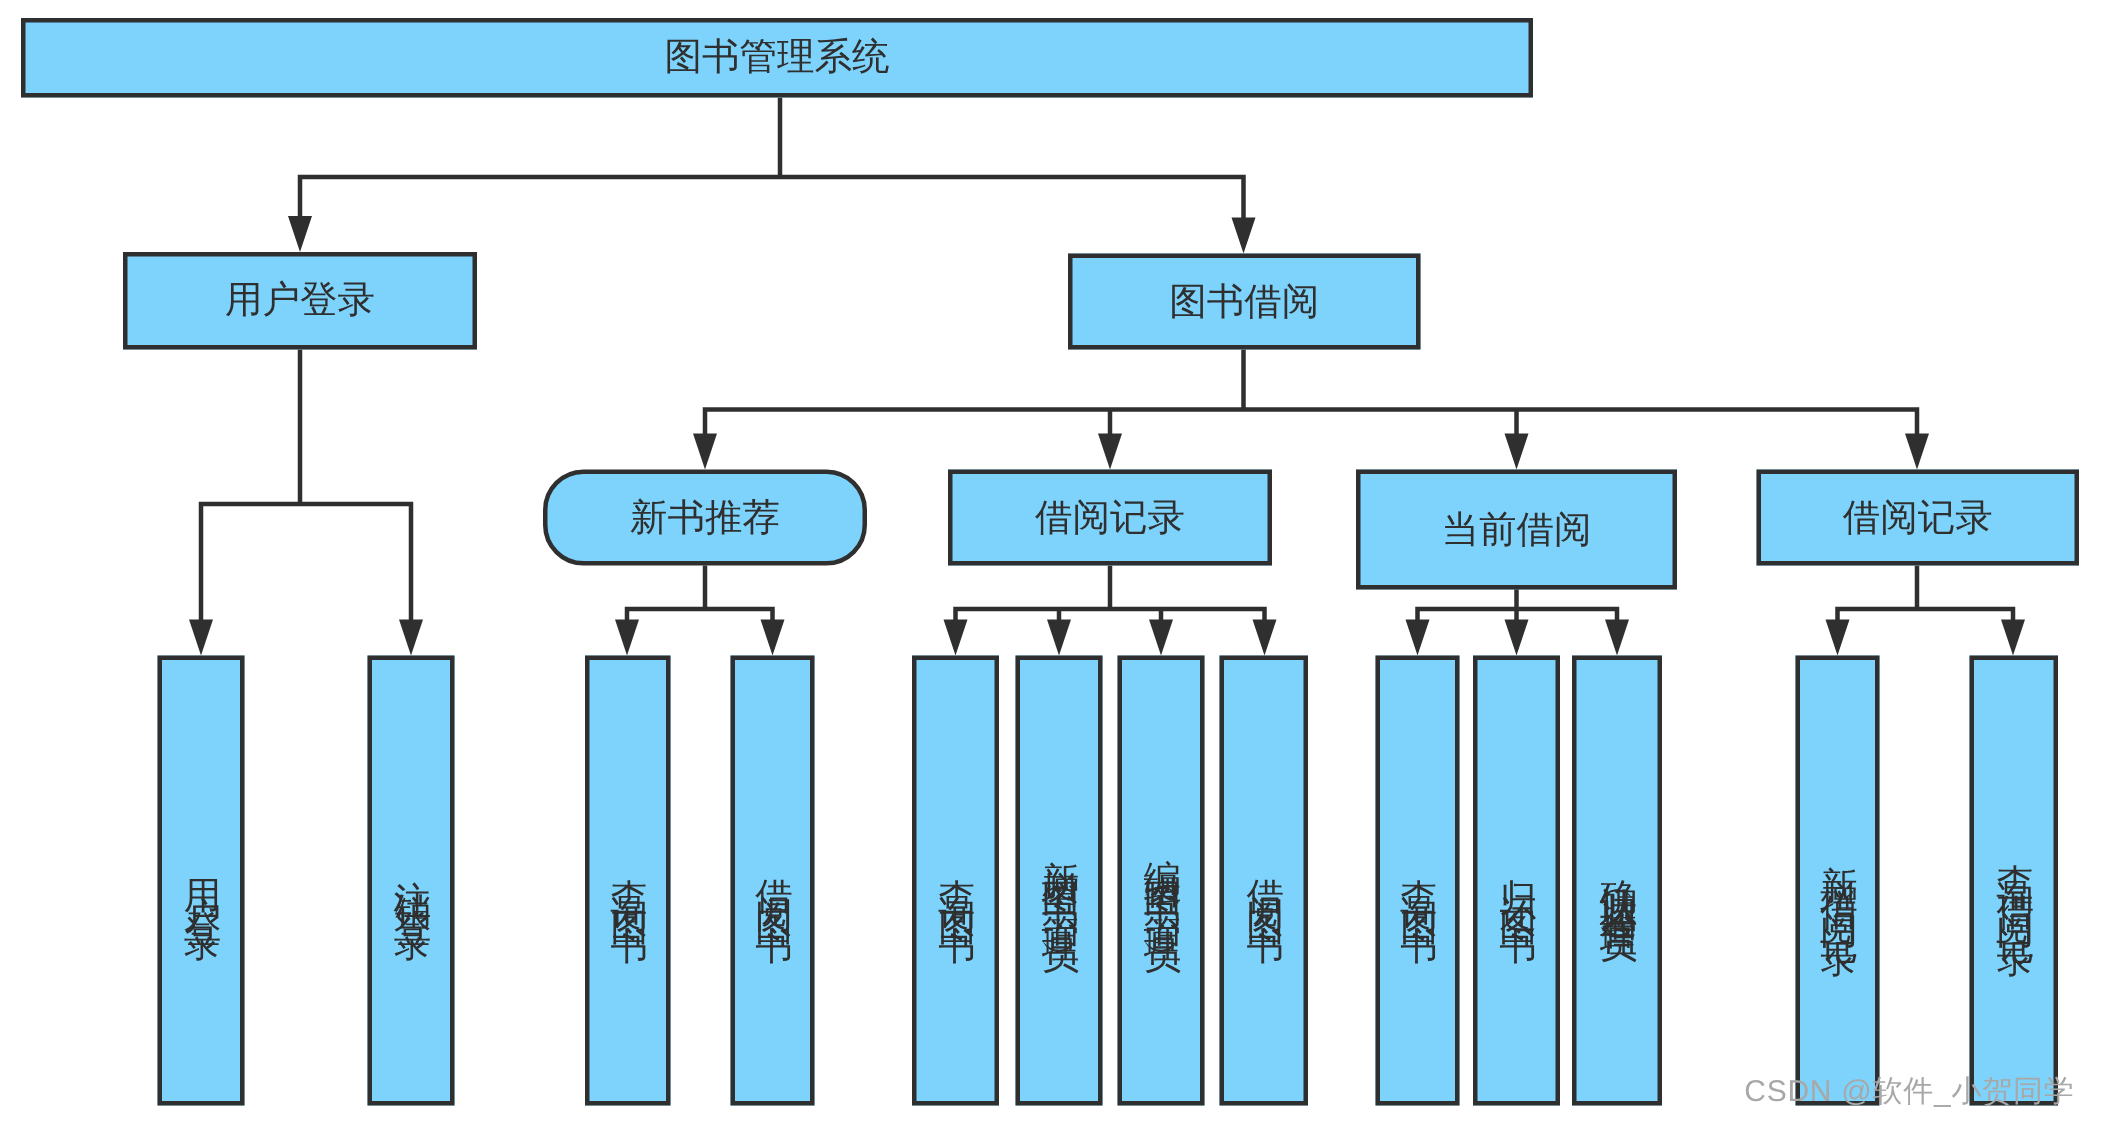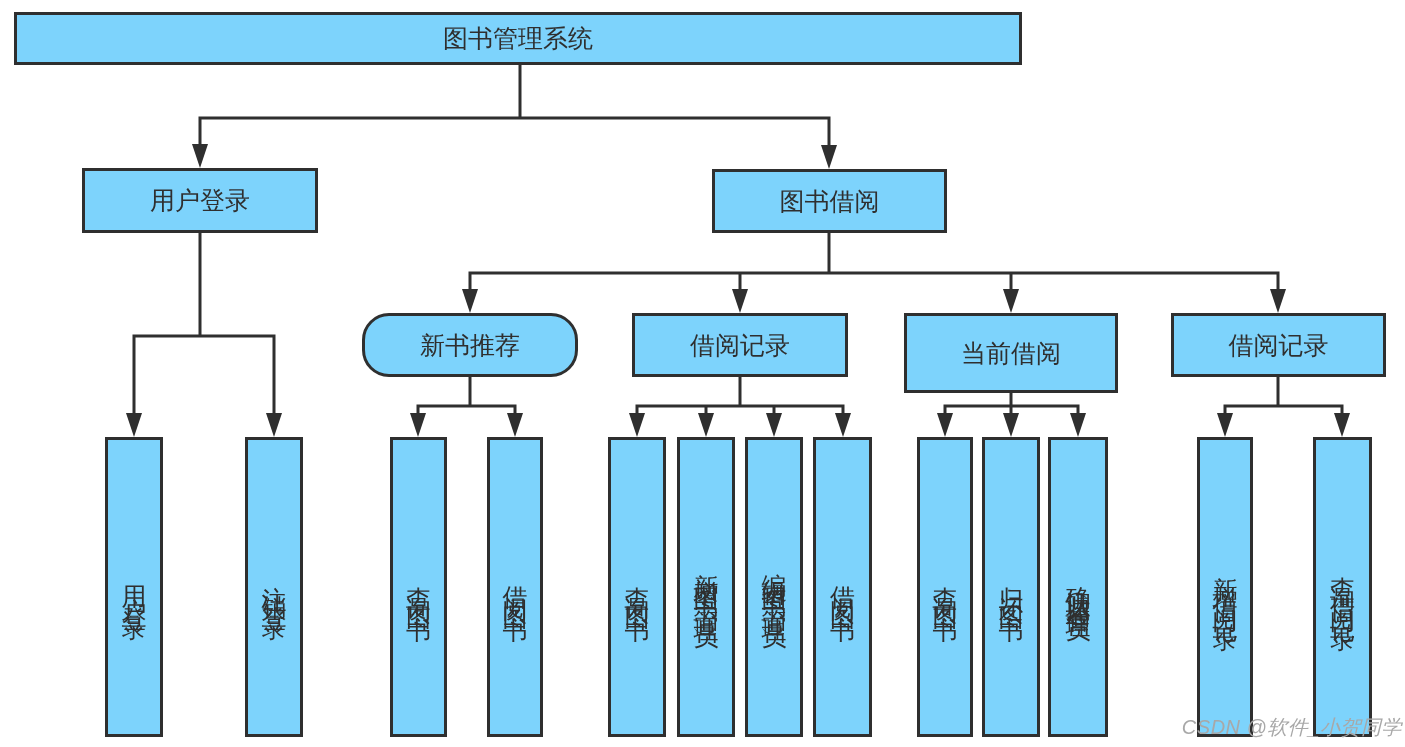--- a/index.html
+++ b/index.html
@@ -26,26 +26,25 @@
   .vnode span{
     writing-mode:vertical-rl;
     text-orientation:mixed;
     letter-spacing:0.42em;
     line-height:1;
   }
   .vnode.long span{letter-spacing:0.30em;}
   .vnode.xlong span{letter-spacing:0.18em;}
   .watermark{
     position:absolute;
-    right:3px;bottom:6px;
+    right:22px;bottom:6px;
     font-size:20px;
     color:#a8a8a8;
     letter-spacing:0.5px;
     z-index:5;
-    font-style:italic;
   }
 </style>
 </head>
 <body>
 
 <div class="canvas">
 
   <svg class="wires" viewBox="0 0 1405 747" xmlns="http://www.w3.org/2000/svg">
     <g stroke="#2f2f2f" stroke-width="3" fill="none">
 

